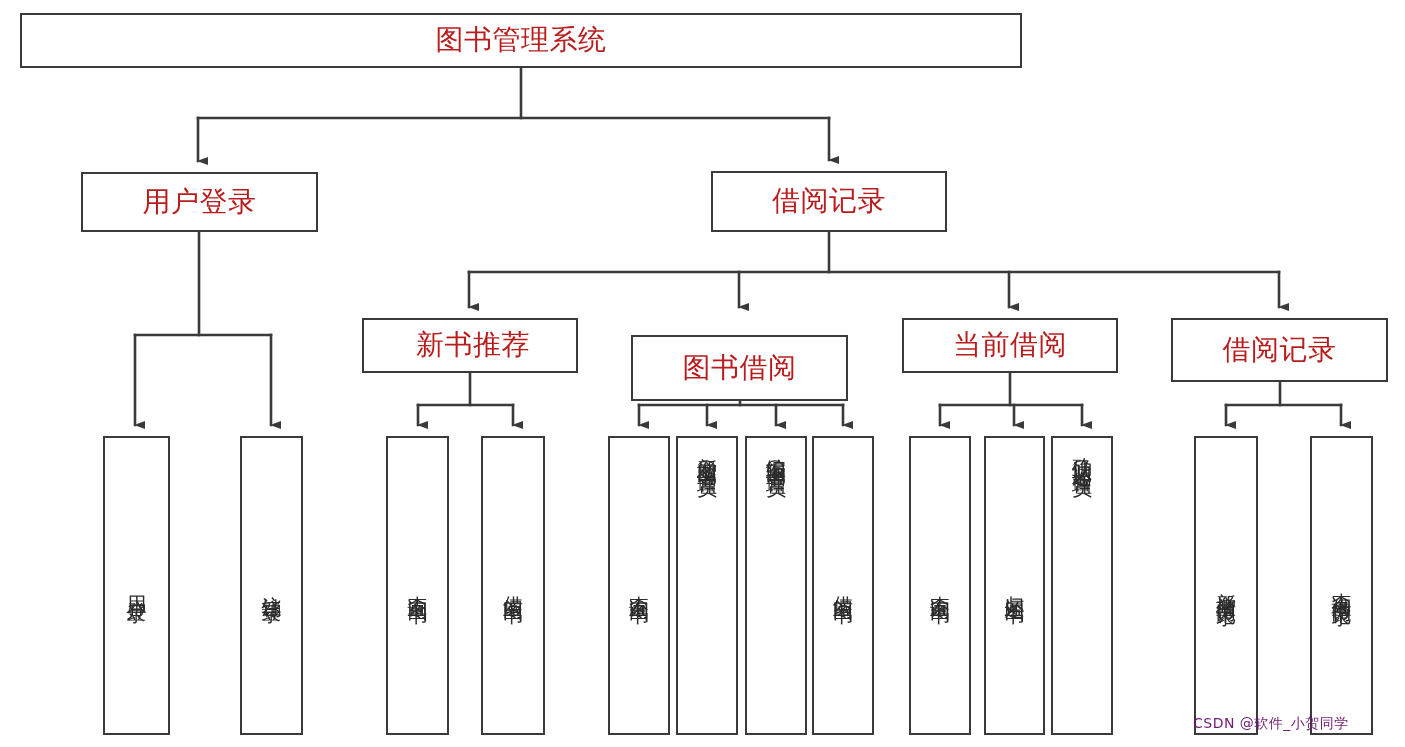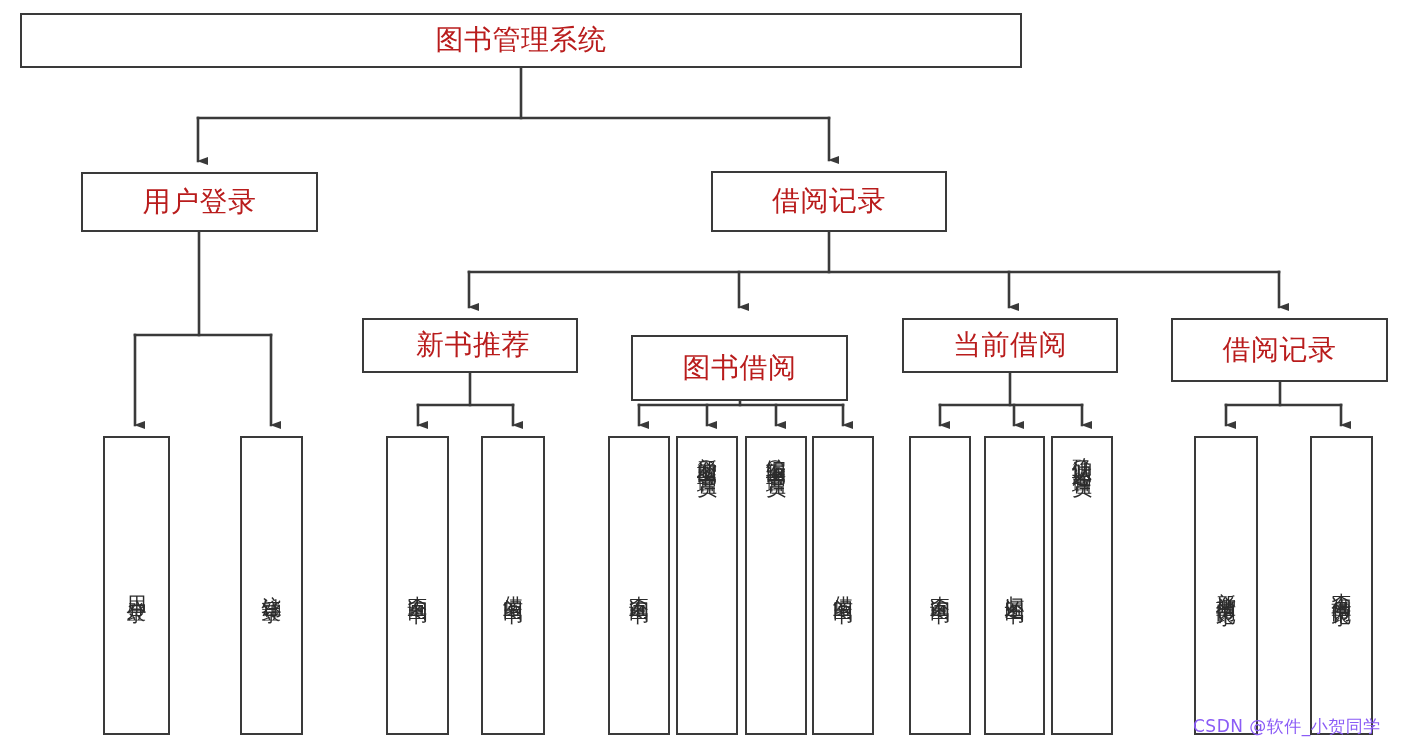--- a/index.html
+++ b/index.html
@@ -56,22 +56,22 @@
   .leaf-box {
     align-items: flex-start;
     padding-top: 4px;
   }
   .leaf-box.centered {
     align-items: center;
     padding-top: 0;
   }
   .watermark {
     position: absolute;
-    font-size: 17px;
-    color: #8b5cf6;
+    font-size: 14px;
+    color: #701a75;
     white-space: nowrap;
     letter-spacing: 0.5px;
     pointer-events: none;
   }
 </style>
 </head>
 <body>
 
 <div id="diagram-root">
 

